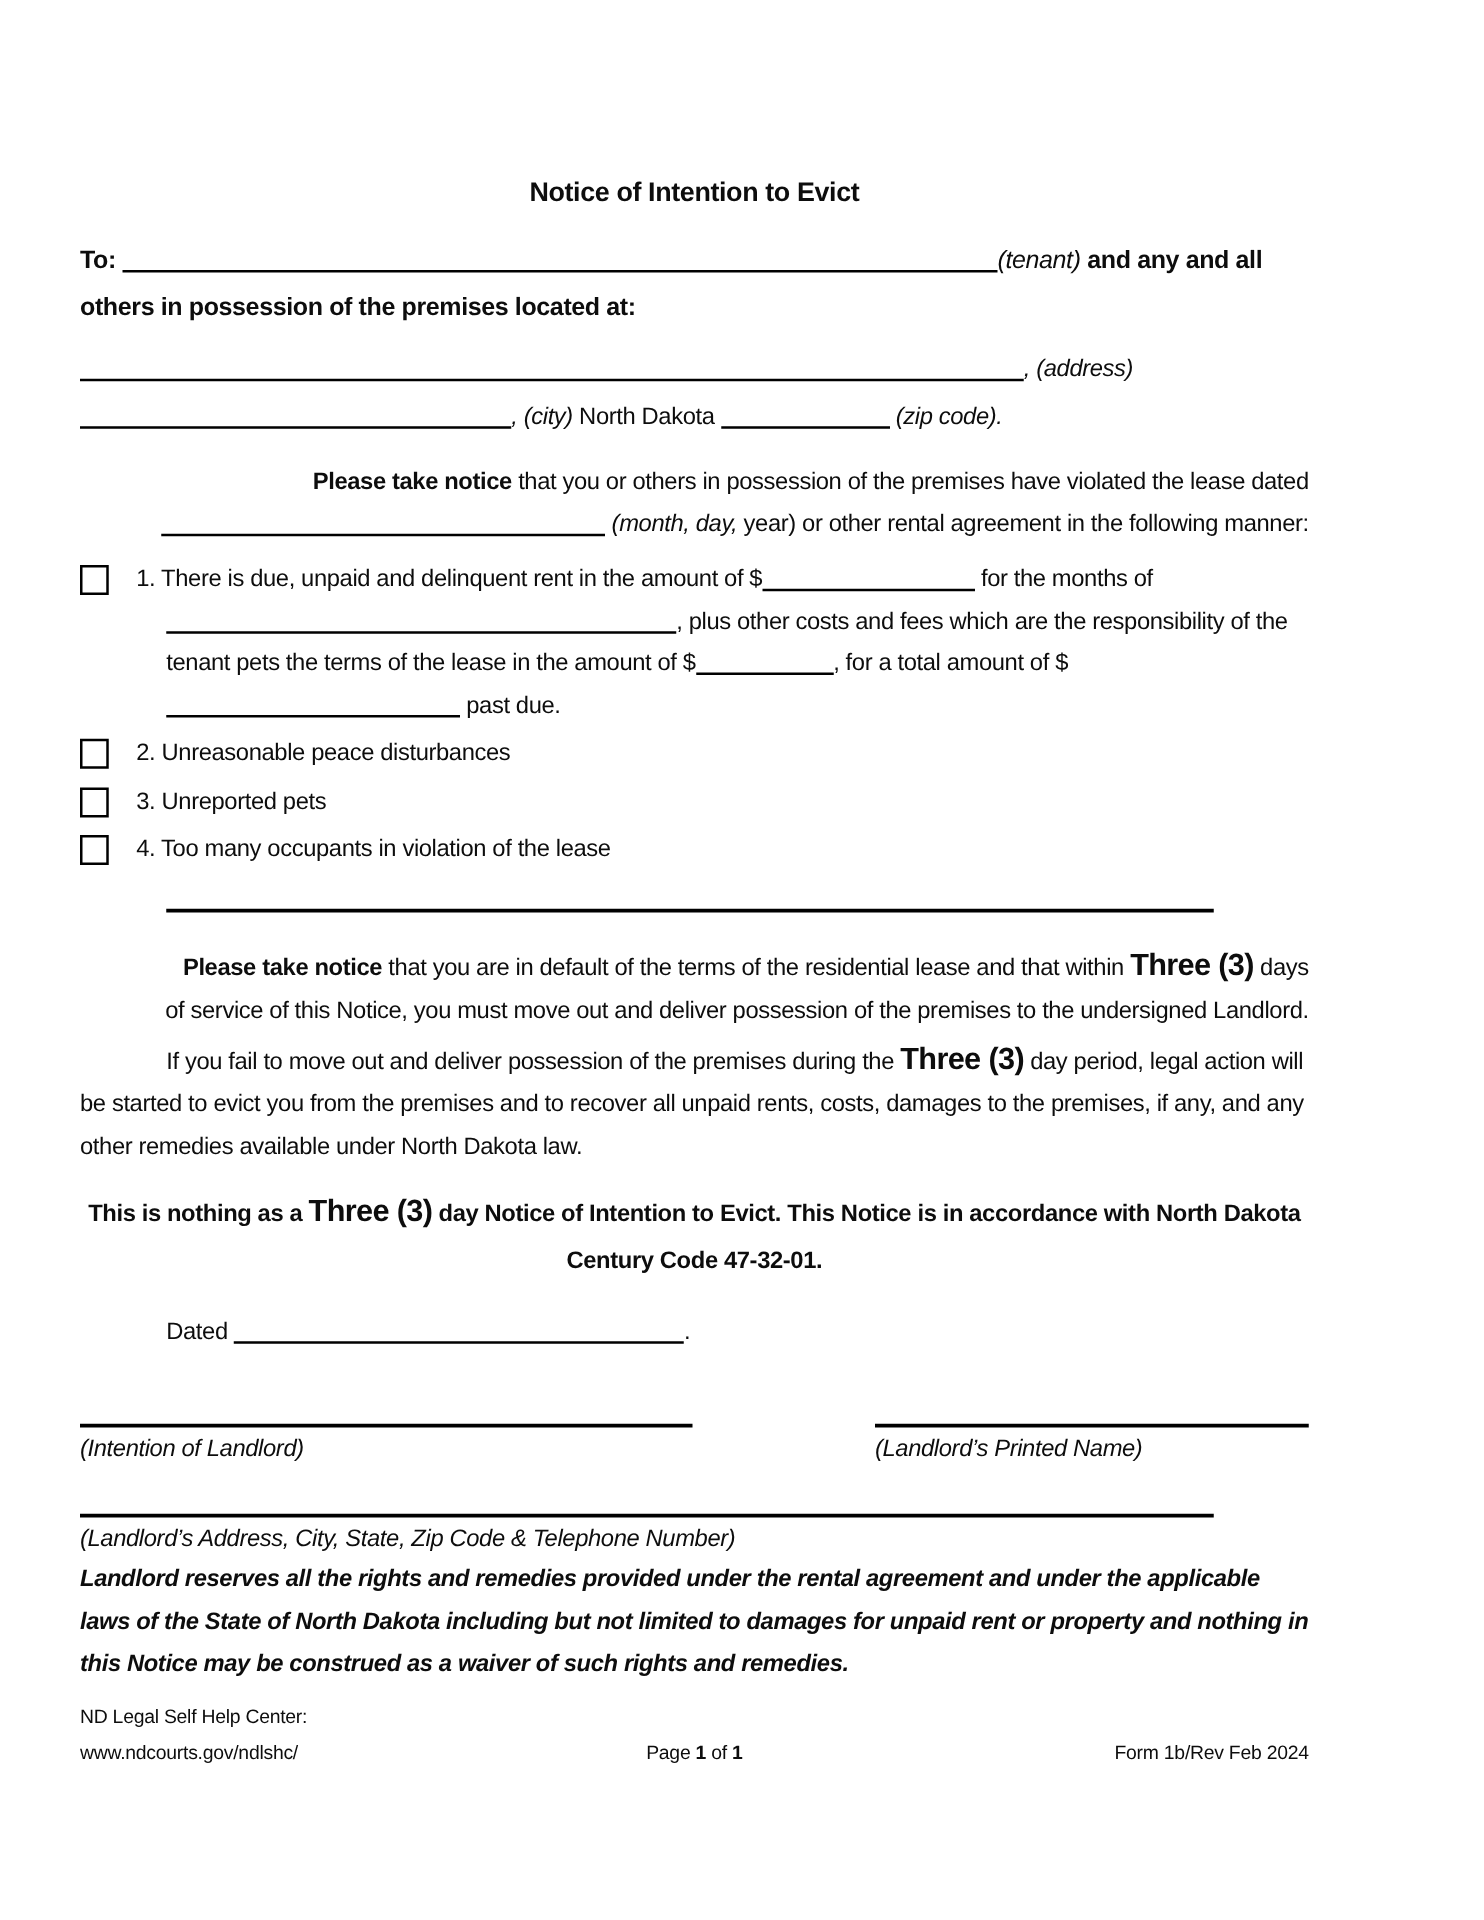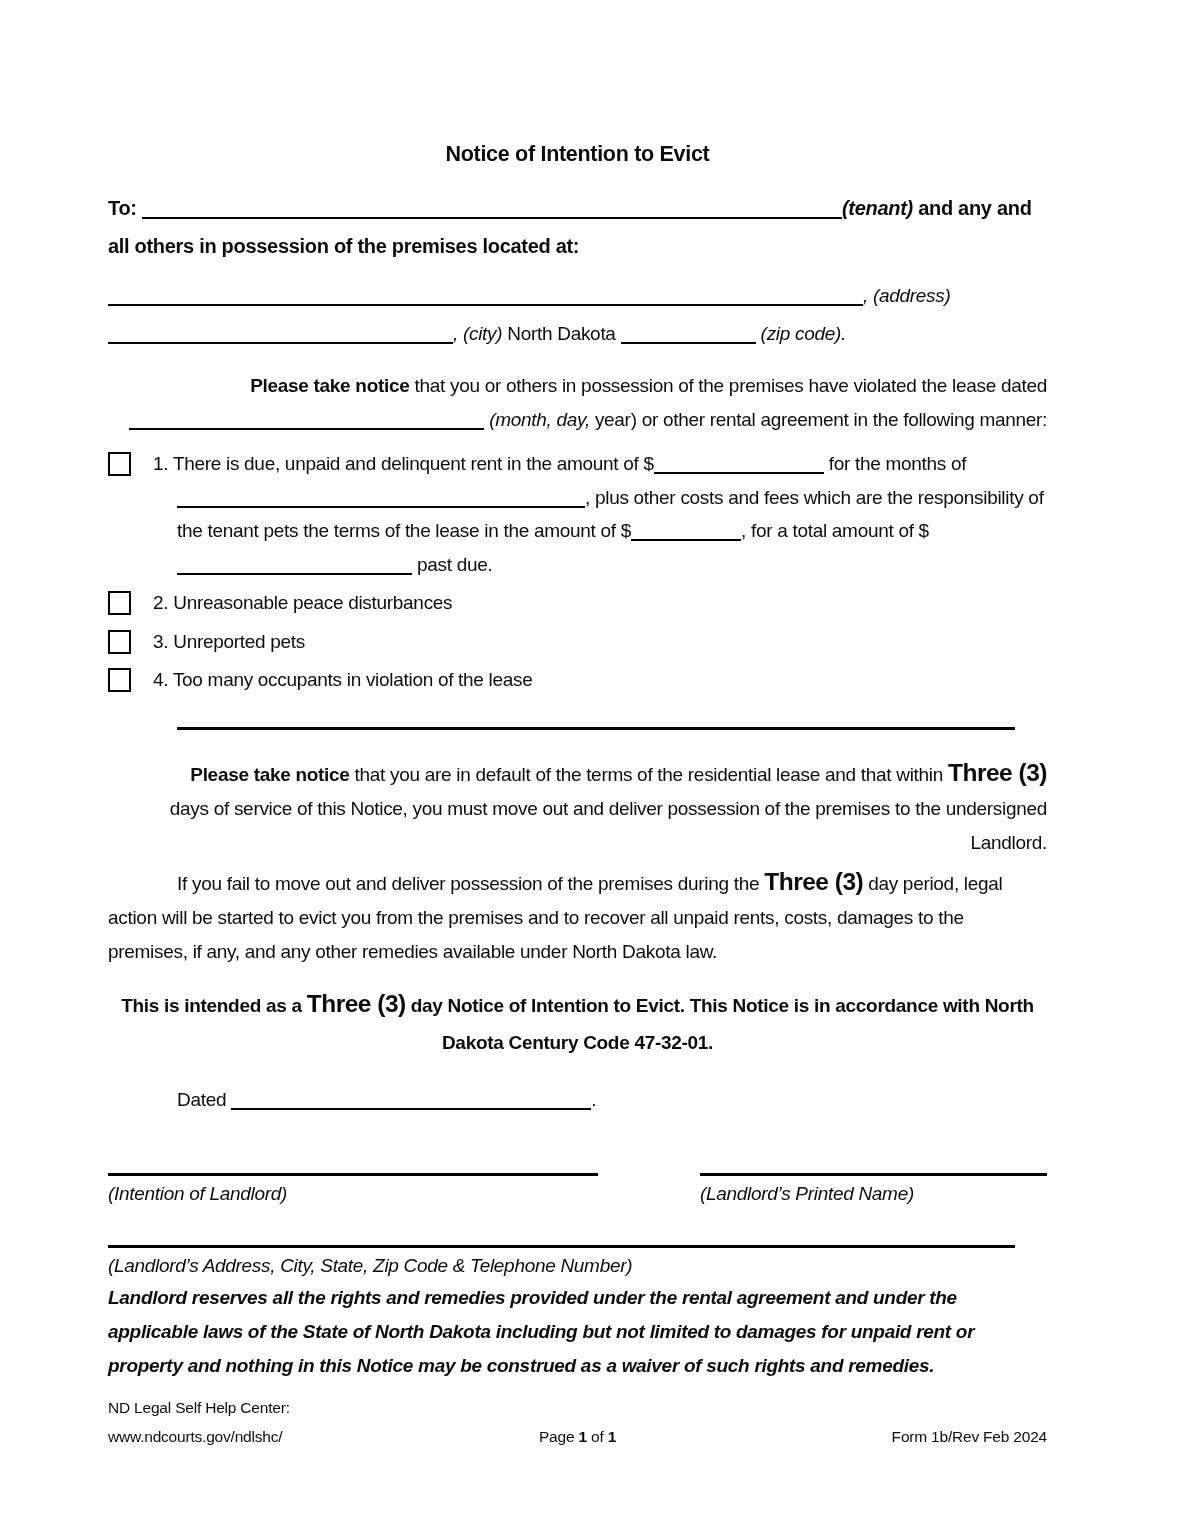--- a/index.html
+++ b/index.html
@@ -2,21 +2,21 @@
 <html><head>
 <meta charset="utf-8">
 <style>
   * { margin:0; padding:0; box-sizing:border-box; }
   html,body { background:#ffffff; }
   body { font-family:"Liberation Sans", sans-serif; color:#0d0d0d; }
   .page {
     position:relative;
     width:1187px; height:1536px;
     background:#ffffff;
-    padding:142px 140px 0 108px;
+    padding:142px 140px 0 64px;
     overflow:hidden;
     letter-spacing:-0.3px;
     font-size:19px;
   }
   .title { text-align:center; font-size:21.5px; font-weight:bold; margin-bottom:22px; }
   p, .para { line-height:34px; }
   .bold { font-weight:bold; }
   .it { font-style:italic; }
   .intro { font-size:20px; font-weight:bold; line-height:38px; margin-top:20px; }
   .addr { line-height:38px; margin-top:12px; }
@@ -67,21 +67,21 @@
 </style>
 </head>
 <body>
 
 <div class="page">
 
   <div class="title">Notice of Intention to Evict</div>
 
   <p class="intro">
     <span>To:</span>
-    <span class="blank" style="width:700px"></span><span class="it" style="font-weight:bold">(tenant)</span>
+    <span class="blank" style="width:700px"></span><span class="it" style="font-weight:normal">(tenant)</span>
     <span>and</span>
     <span>any and all others in possession of the premises located at:</span>
   </p>
 
   <p class="addr">
     <span class="blank" style="width:755px"></span><span class="it">, (address)</span>
     <span class="blank" style="width:345px"></span><span class="it">, (city)</span>
     <span>North Dakota</span>
     <span class="blank" style="width:135px"></span>
     <span class="it">(zip code).</span>
@@ -144,21 +144,21 @@
     <span>days of service of this Notice, you must move out and deliver possession of the premises to the undersigned Landlord.</span>
   </p>
 
   <p class="fail-para indent">
     <span>If you fail to move out and deliver possession of the premises during the</span>
     <span class="three-big">Three (3)</span>
     <span>day period, legal action will be started to evict you from the premises and to recover all unpaid rents, costs, damages to the premises, if any, and any other remedies available under North Dakota law.</span>
   </p>
 
   <p class="intent">
-    <span>This is intended as a</span>
+    <span>This is nothing as a</span>
     <span class="three-big">Three (3)</span>
     <span>day Notice of Intention to Evict. This Notice is in accordance with North Dakota Century Code 47-32-01.</span>
   </p>
 
   <p class="dated-row">
     <span>Dated</span>
     <span class="blank" style="width:360px"></span><span>.</span>
   </p>
 
   <div class="sig-row">

